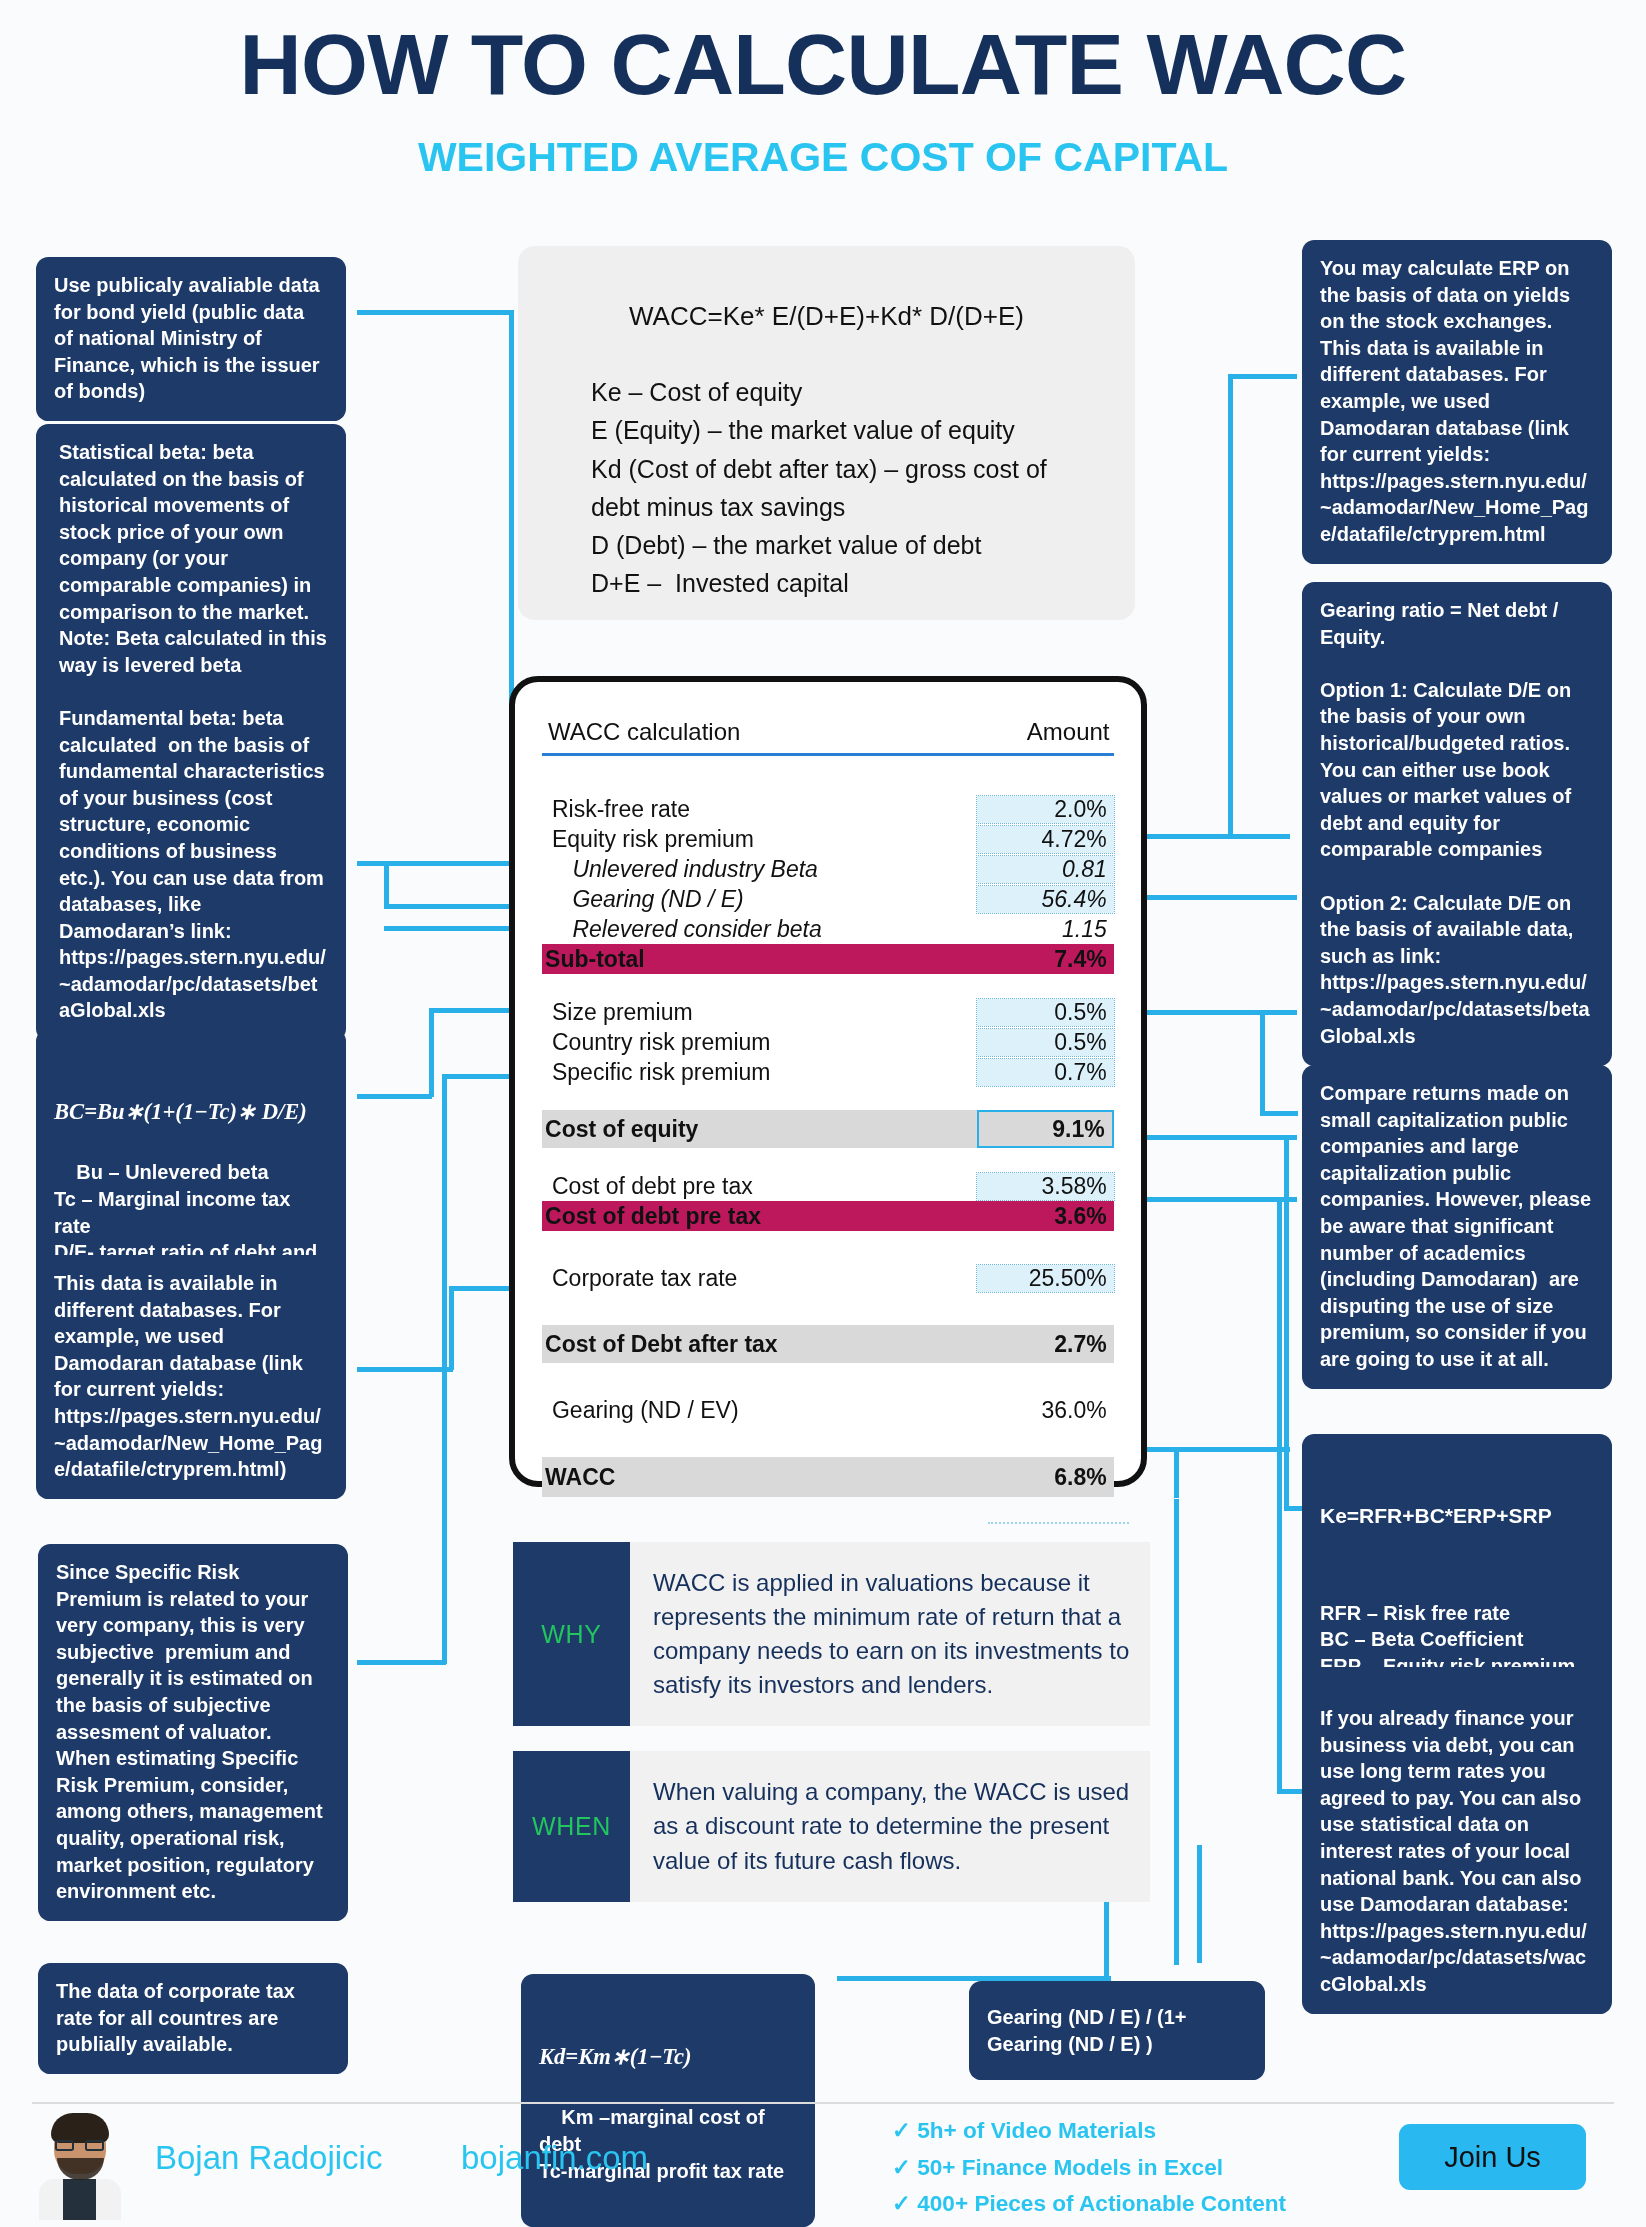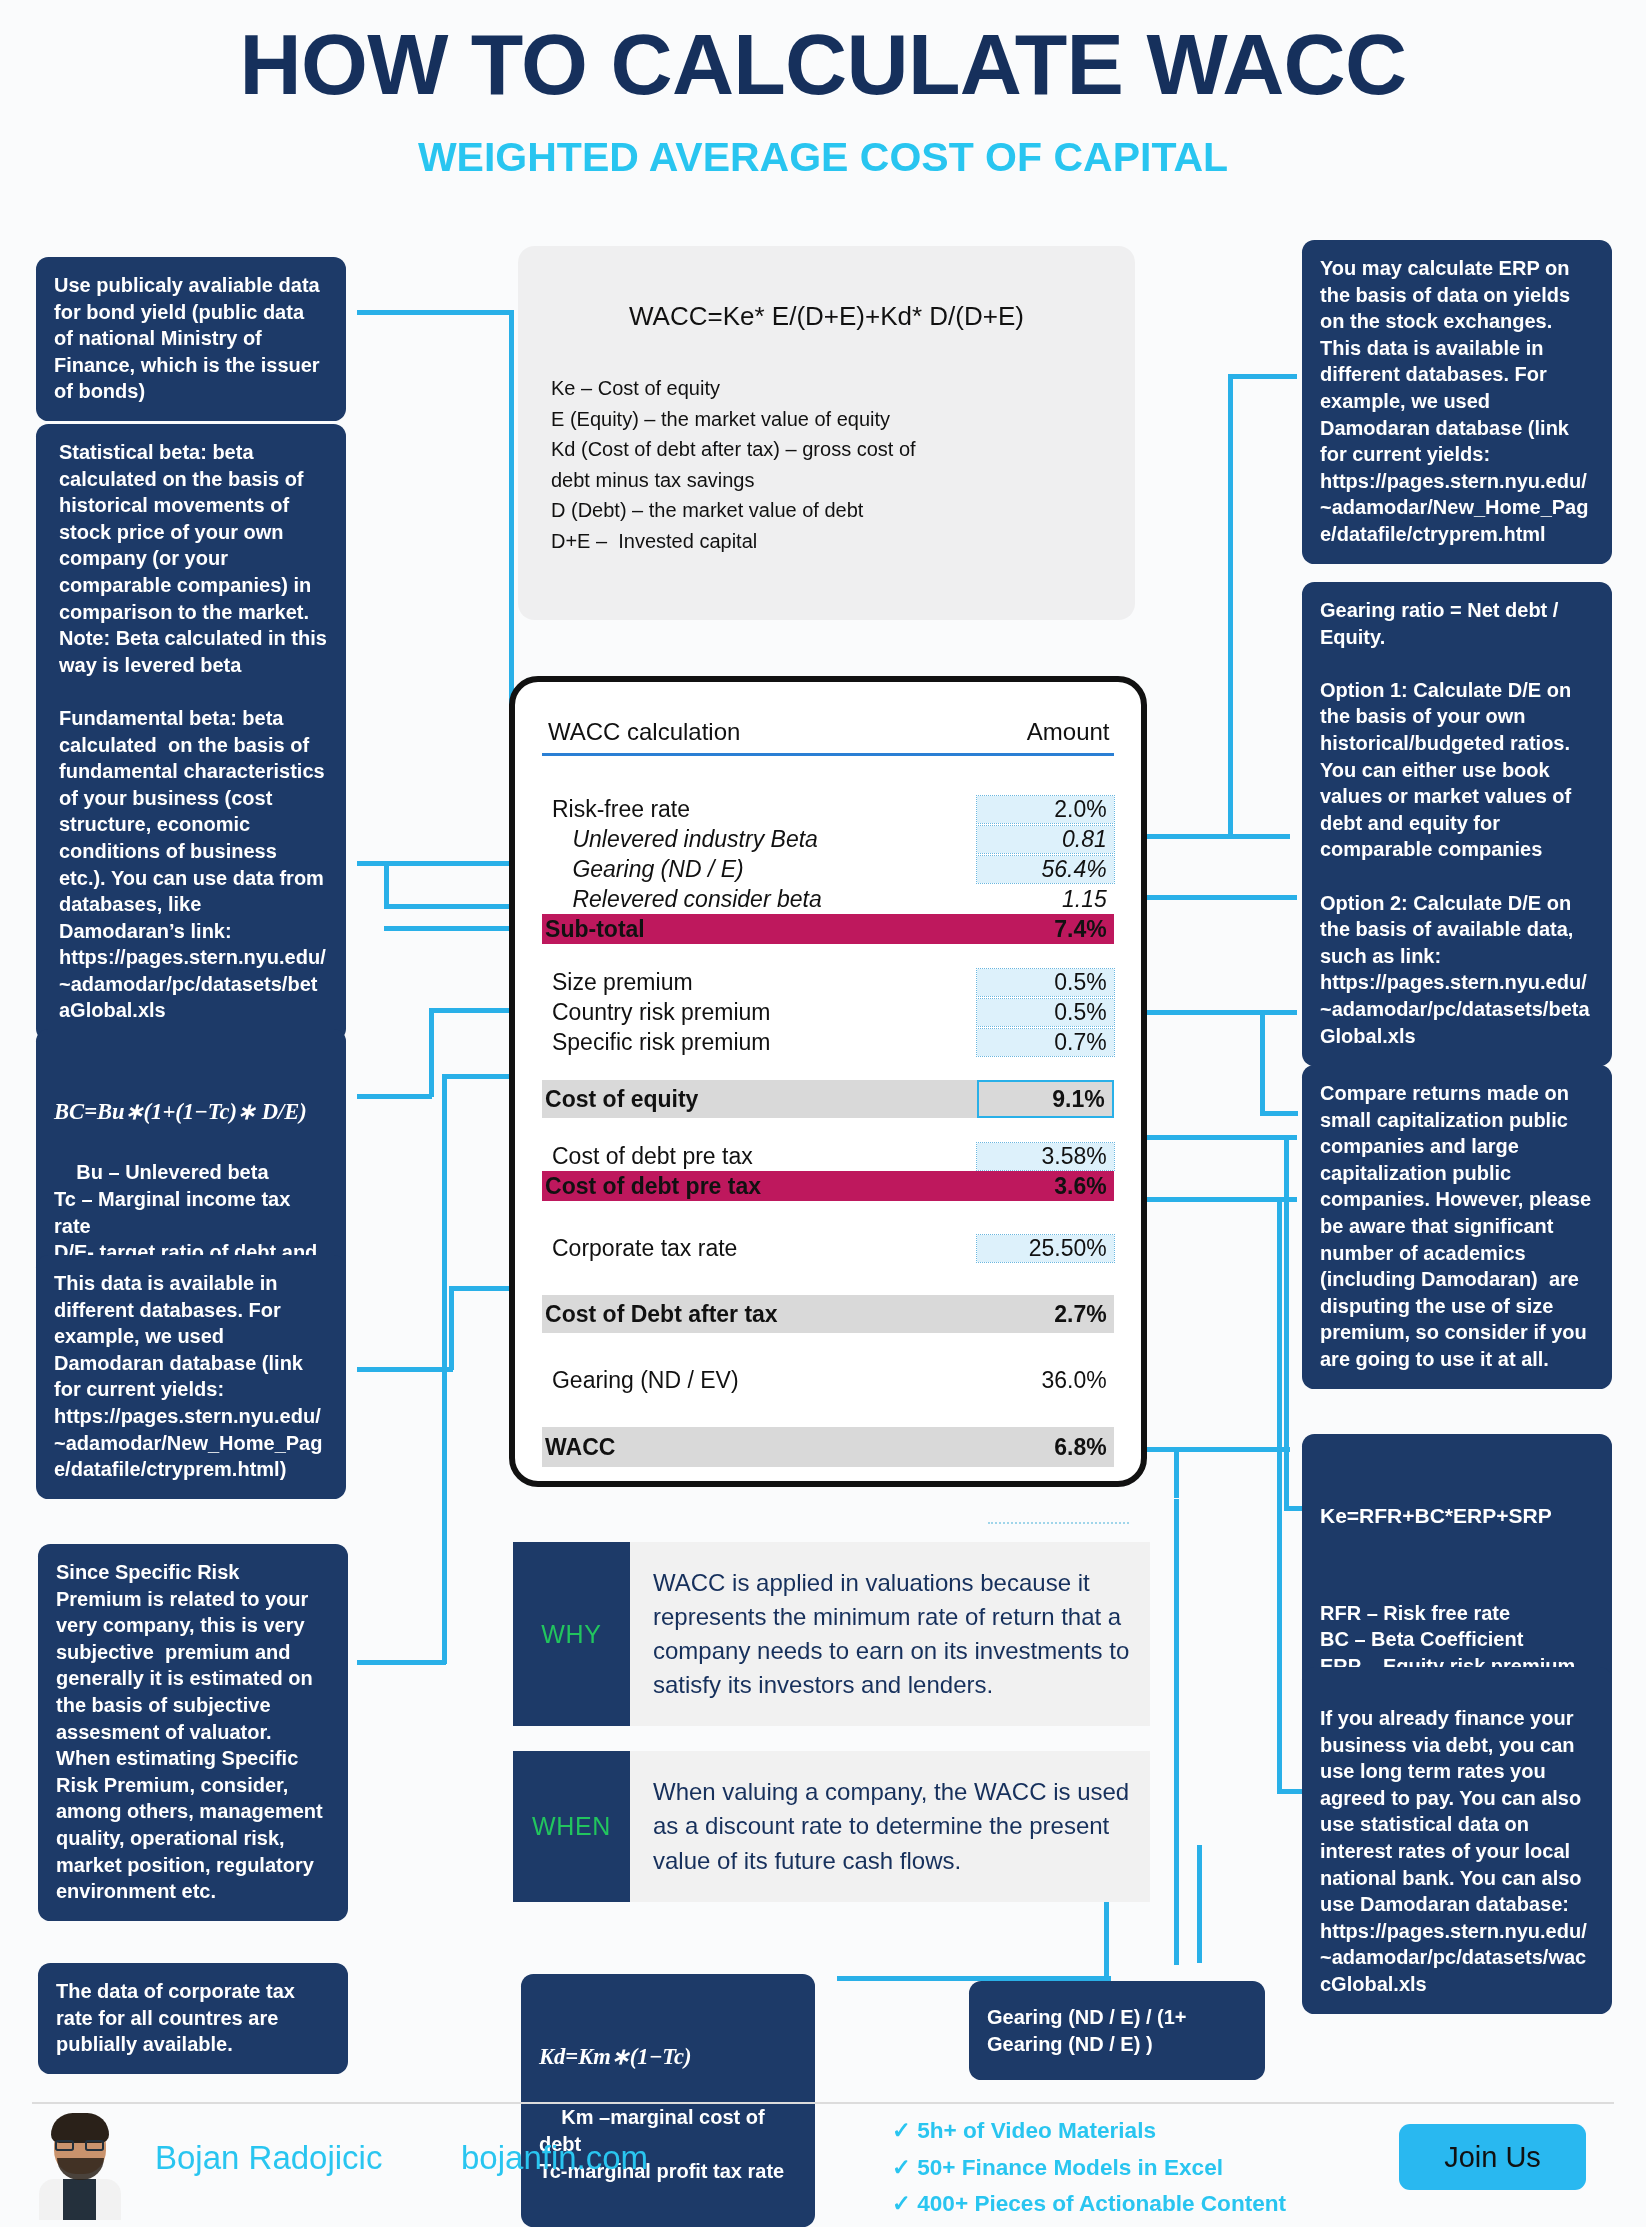--- a/index.html
+++ b/index.html
@@ -57,21 +57,21 @@
     left: 518px; top: 246px; width: 617px; height: 374px;
     background: #efeff0;
     border-radius: 16.5px;
     padding: 32px 33px;
   }
   .formula-card .eq {
     text-align: center; font-size: 26px; color: #111;
     font-weight: 400; margin-top: 23px; margin-bottom: 41px;
   }
   .formula-card .legend {
-    font-size: 20px; color: #111; line-height: 1.53; white-space: pre-wrap;
+    font-size: 25px; color: #111; line-height: 1.53; white-space: pre-wrap; margin-left: 40px;
   }
 
   
   .calc-panel {
     position: absolute;
     left: 509px; top: 676px; width: 638px; height: 811px;
     background: #ffffff;
     border: 6.2px solid #111111;
     border-radius: 29px;
     padding: 36px 27.4px 6.9px 27.4px;
@@ -286,20 +286,24 @@
       <span>WACC calculation</span>
       <span>Amount</span>
     </div>
 
     <div class="spacer-sm"></div>
 
     <div class="row">
       <span class="lbl">Risk-free rate</span>
       <span class="val cell-blue">2.0%</span>
     </div>
+    <div class="row">
+      <span class="lbl">Equity risk premium</span>
+      <span class="val cell-blue">4.72%</span>
+    </div>
     <div class="row indent">
       <span class="lbl">Unlevered industry Beta</span>
       <span class="val cell-blue">0.81</span>
     </div>
     <div class="row indent">
       <span class="lbl">Gearing (ND / E)</span>
       <span class="val cell-blue">56.4%</span>
     </div>
     <div class="row indent">
       <span class="lbl">Relevered consider beta</span>

